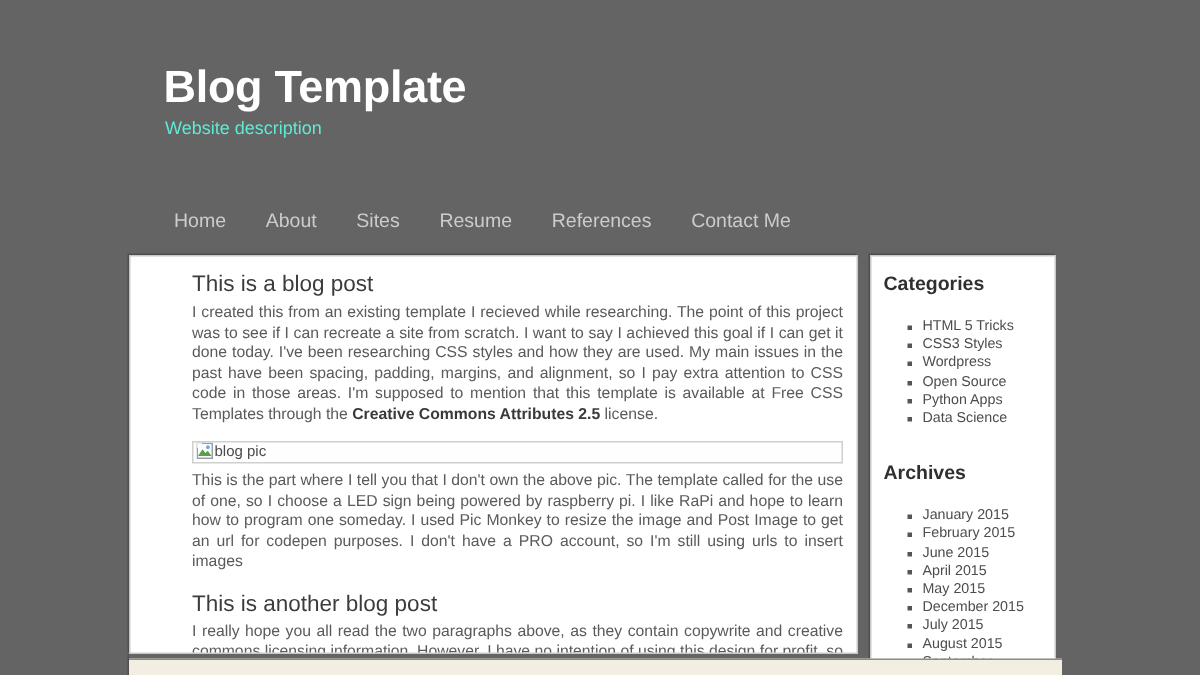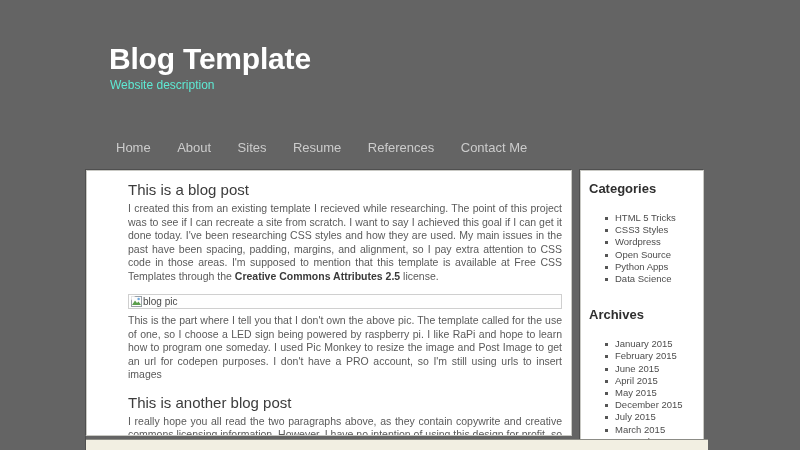--- a/index.html
+++ b/index.html
@@ -284,21 +284,21 @@
 
     <h2>Archives</h2>
     <ul>
       <li><span>January 2015</span></li>
       <li><span>February 2015</span></li>
       <li><span>June 2015</span></li>
       <li><span>April 2015</span></li>
       <li><span>May 2015</span></li>
       <li><span>December 2015</span></li>
       <li><span>July 2015</span></li>
-      <li><span>March 2015</span></li>
+      <li><span>August 2015</span></li>
       <li><span>September 2015</span></li>
       <li><span>October 2015</span></li>
       <li><span>February 2015</span></li>
       <li><span>December 2015</span></li>
     </ul>
 
   </div>
 
 </div>
 

